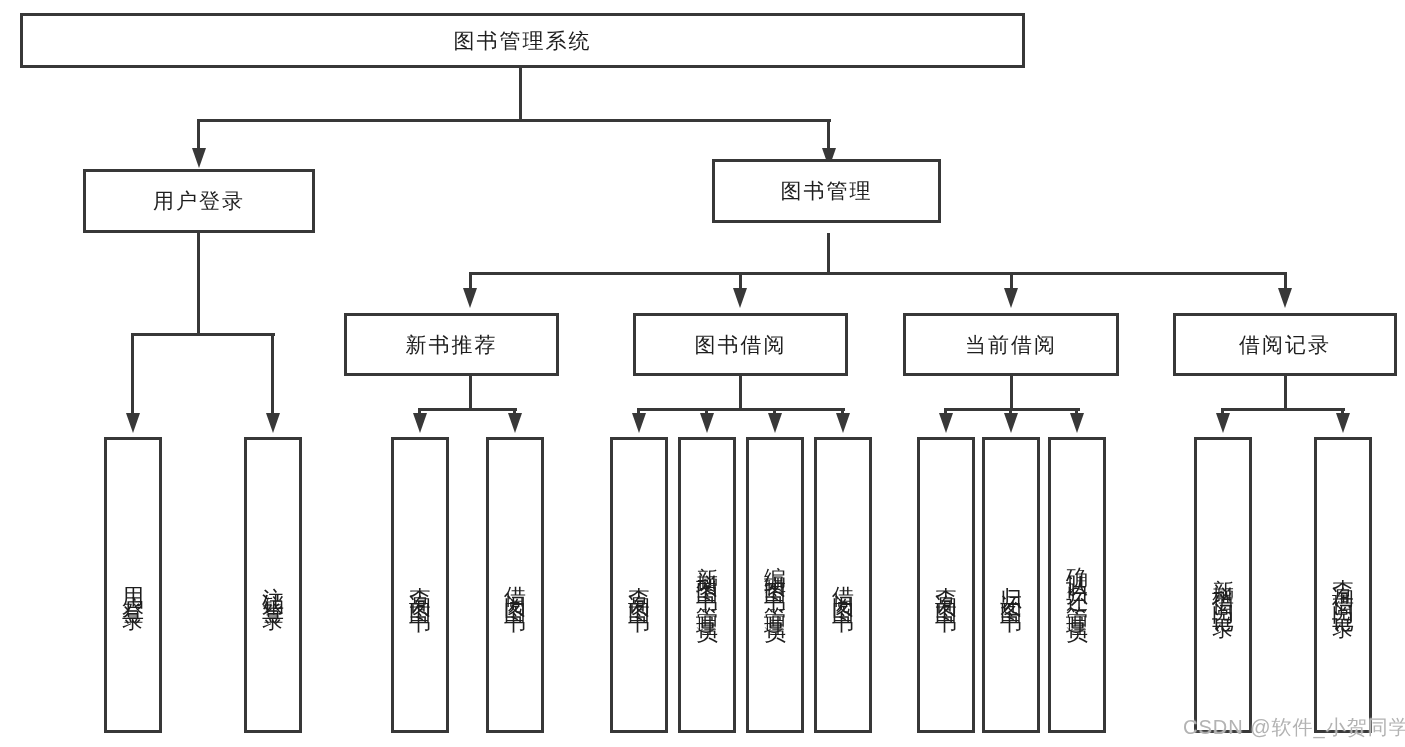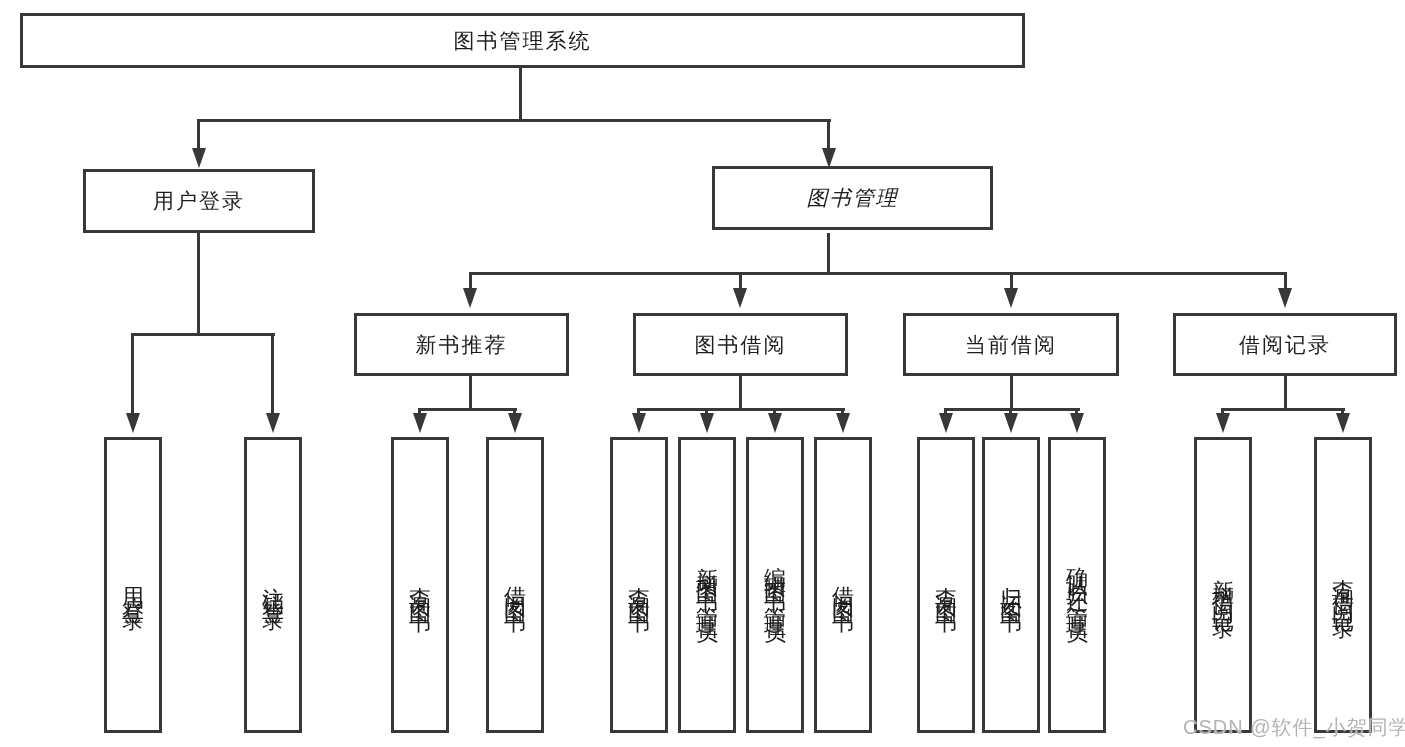--- a/index.html
+++ b/index.html
@@ -44,41 +44,41 @@
   <div class="box h-label" style="left:20px;top:13px;width:1005px;height:55px;">图书管理系统</div>
 
   <div class="vline" style="left:519px;top:68px;height:53px;"></div>
   <div class="hline" style="left:197px;top:119px;width:634px;"></div>
   <div class="vline" style="left:197px;top:119px;height:31px;"></div>
   <div class="arrow" style="left:192px;top:148px;"></div>
   <div class="vline" style="left:827px;top:119px;height:31px;"></div>
   <div class="arrow" style="left:822px;top:148px;"></div>
 
   <div class="box h-label" style="left:83px;top:169px;width:232px;height:64px;">用户登录</div>
-  <div class="box h-label" style="left:712px;top:166px;width:281px;height:64px;font-style:italic;">图书管理</div>
+  <div class="box h-label" style="left:712px;top:159px;width:229px;height:64px;">图书管理</div>
 
   <div class="vline" style="left:197px;top:233px;height:102px;"></div>
   <div class="hline" style="left:131px;top:333px;width:144px;"></div>
   <div class="vline" style="left:131px;top:333px;height:82px;"></div>
   <div class="arrow" style="left:126px;top:413px;"></div>
   <div class="vline" style="left:271px;top:333px;height:82px;"></div>
   <div class="arrow" style="left:266px;top:413px;"></div>
 
   <div class="vline" style="left:827px;top:233px;height:42px;"></div>
   <div class="hline" style="left:469px;top:272px;width:817px;"></div>
   <div class="vline" style="left:469px;top:272px;height:18px;"></div>
   <div class="arrow" style="left:463px;top:288px;"></div>
   <div class="vline" style="left:739px;top:272px;height:18px;"></div>
   <div class="arrow" style="left:733px;top:288px;"></div>
   <div class="vline" style="left:1010px;top:272px;height:18px;"></div>
   <div class="arrow" style="left:1004px;top:288px;"></div>
   <div class="vline" style="left:1284px;top:272px;height:18px;"></div>
   <div class="arrow" style="left:1278px;top:288px;"></div>
 
-  <div class="box h-label" style="left:354px;top:313px;width:215px;height:63px;">新书推荐</div>
+  <div class="box h-label" style="left:344px;top:313px;width:215px;height:63px;">新书推荐</div>
   <div class="box h-label" style="left:903px;top:313px;width:216px;height:63px;">当前借阅</div>
   <div class="box h-label" style="left:633px;top:313px;width:215px;height:63px;">图书借阅</div>
   <div class="box h-label" style="left:1173px;top:313px;width:224px;height:63px;">借阅记录</div>
 
   <div class="vline" style="left:469px;top:376px;height:35px;"></div>
   <div class="vline" style="left:739px;top:376px;height:35px;"></div>
   <div class="vline" style="left:1010px;top:376px;height:35px;"></div>
   <div class="vline" style="left:1284px;top:376px;height:35px;"></div>
 
   <div class="hline" style="left:418px;top:408px;width:99px;"></div>

